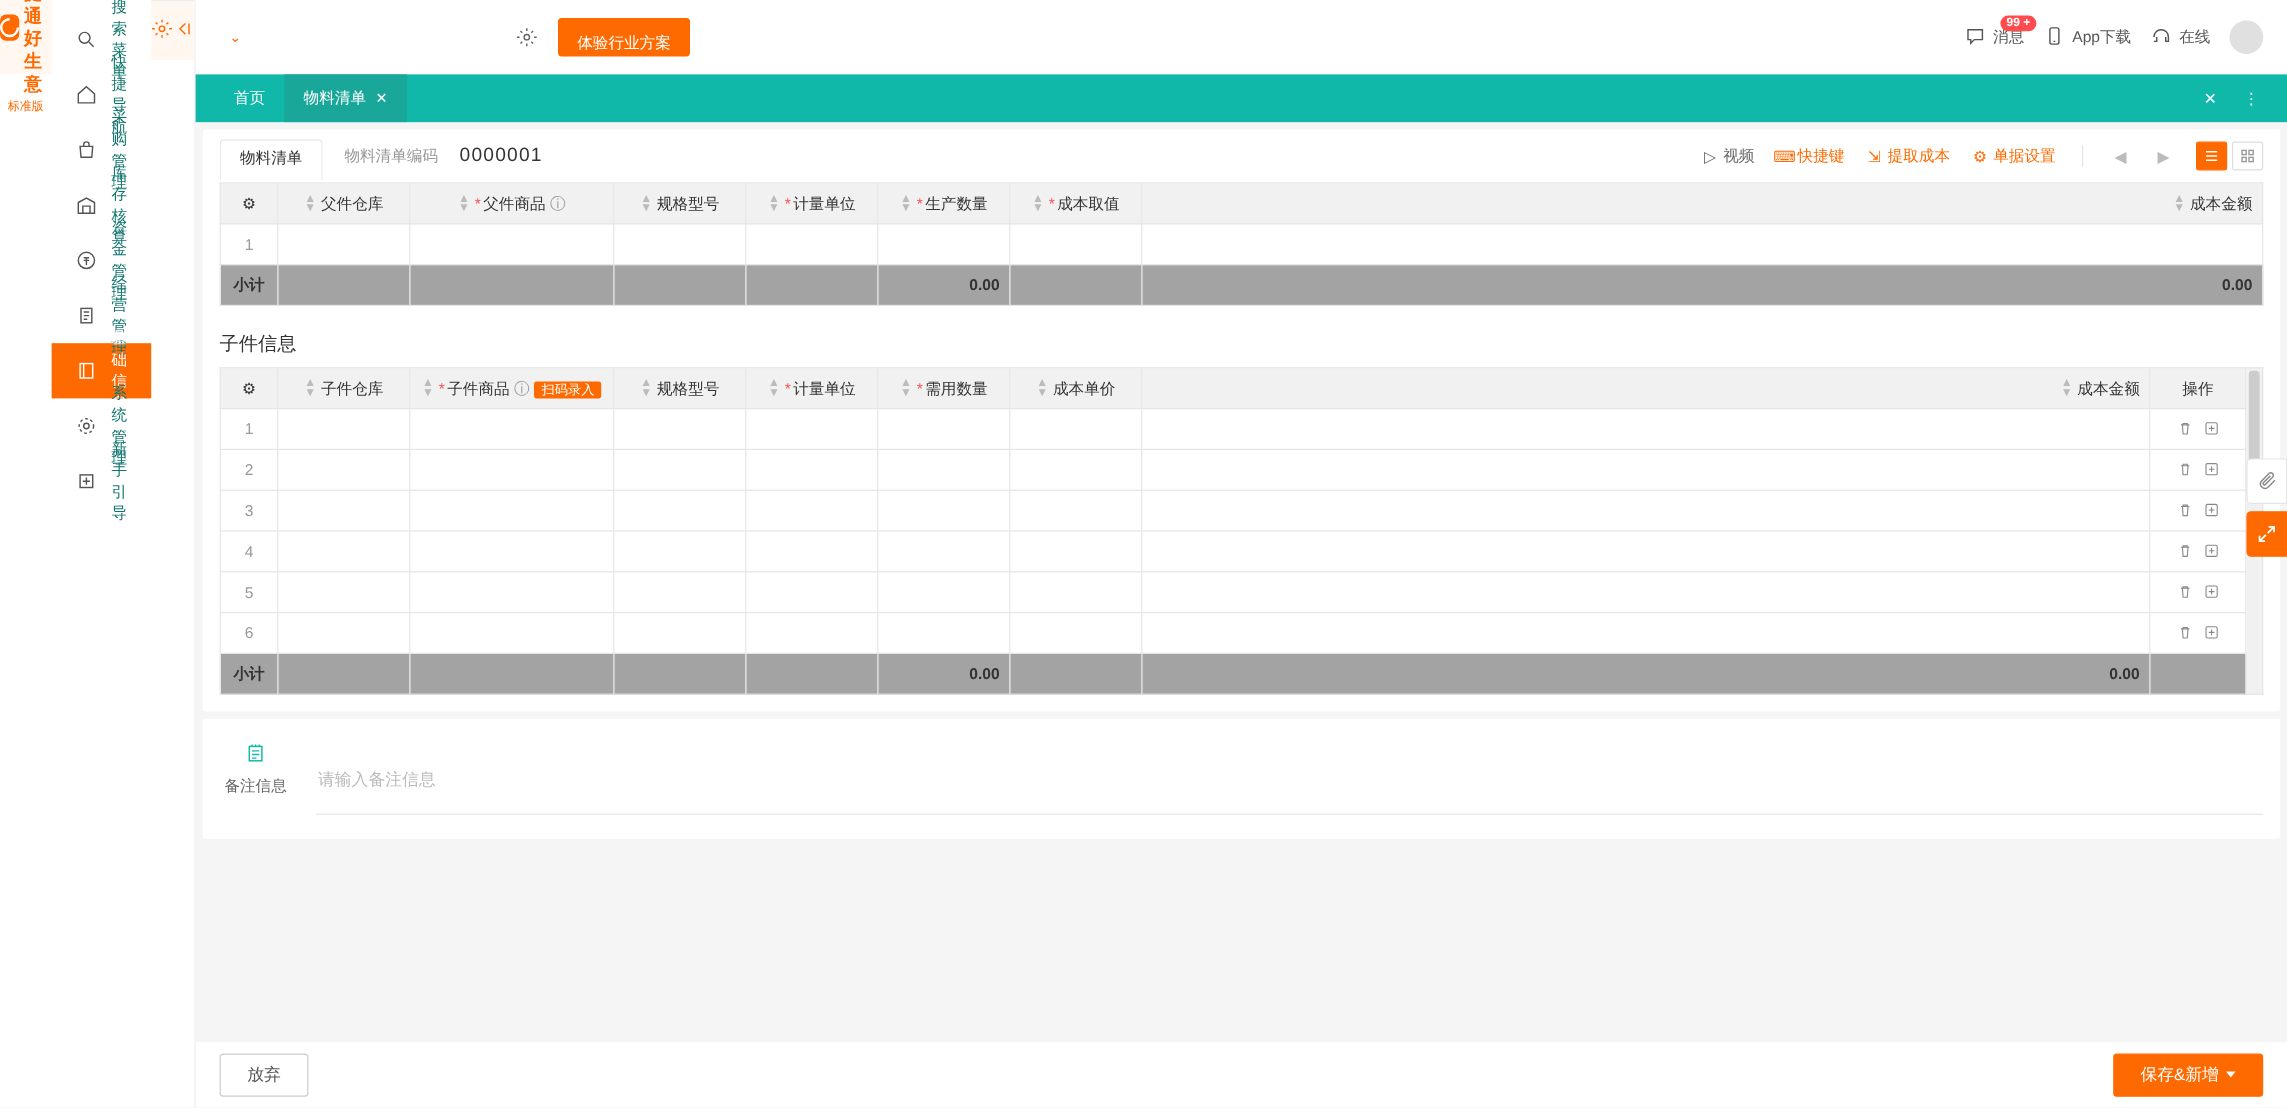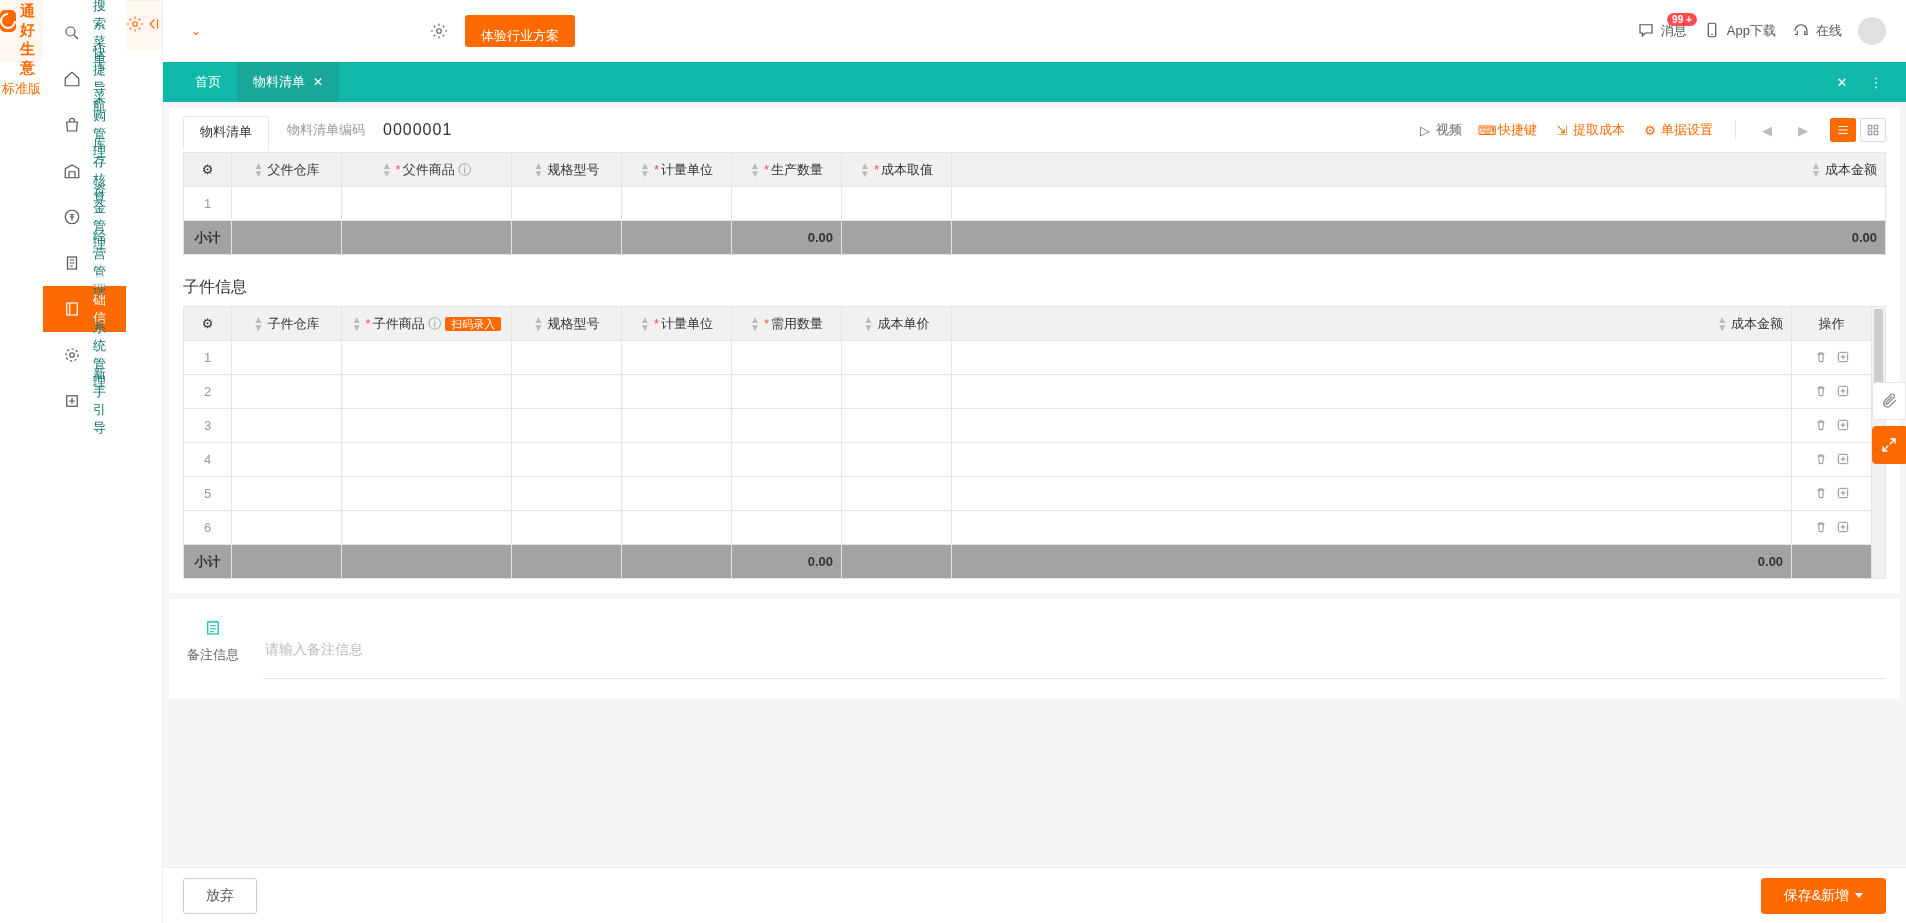--- a/index.html
+++ b/index.html
@@ -6,21 +6,21 @@
 body{background:#f5f5f5;font-size:13px;color:#333;overflow:hidden}
 .app{display:flex;height:100vh;width:100vw}
 
 
 .sidebar{width:163px;background:#fff;display:flex;flex-direction:row;position:relative;border-right:1px solid #eee}
 .sidebar-top{height:62px;background:#fff7f0;display:flex;flex-direction:column;align-items:center;justify-content:center}
 .logo-row{display:flex;align-items:center;gap:4px}
 .logo-mark{width:22px;height:22px;border-radius:5px;background:#ff6a00;position:relative;display:flex;align-items:center;justify-content:center}
 .logo-mark::before{content:"";width:12px;height:12px;border:2px solid #fff;border-radius:50%;border-top-color:transparent;transform:rotate(45deg)}
 .logo-text{color:#ff6a00;font-size:15px;font-weight:600}
-.logo-sub{color:#ff6a00;font-size:13px;margin-top:2px}
+.logo-sub{color:#ff6a00;font-size:10px;margin-top:2px}
 .menu{padding-top:10px;flex:1}
 .menu-item{display:flex;align-items:center;gap:12px;padding:0 20px;height:46px;color:#0f766e;cursor:pointer}
 .menu-item .ic{width:18px;height:18px;display:flex;align-items:center;justify-content:center;color:#555}
 .menu-item.active{background:#ff6a00;color:#fff}
 .menu-item.active .ic{color:#fff}
 .sidebar-foot{height:50px;display:flex;align-items:center;justify-content:space-around;border-top:1px solid #eee;background:#fff7f0}
 .sidebar-foot .ic{color:#ff6a00;cursor:pointer}
 
 
 .main{flex:1;display:flex;flex-direction:column;min-width:0}

